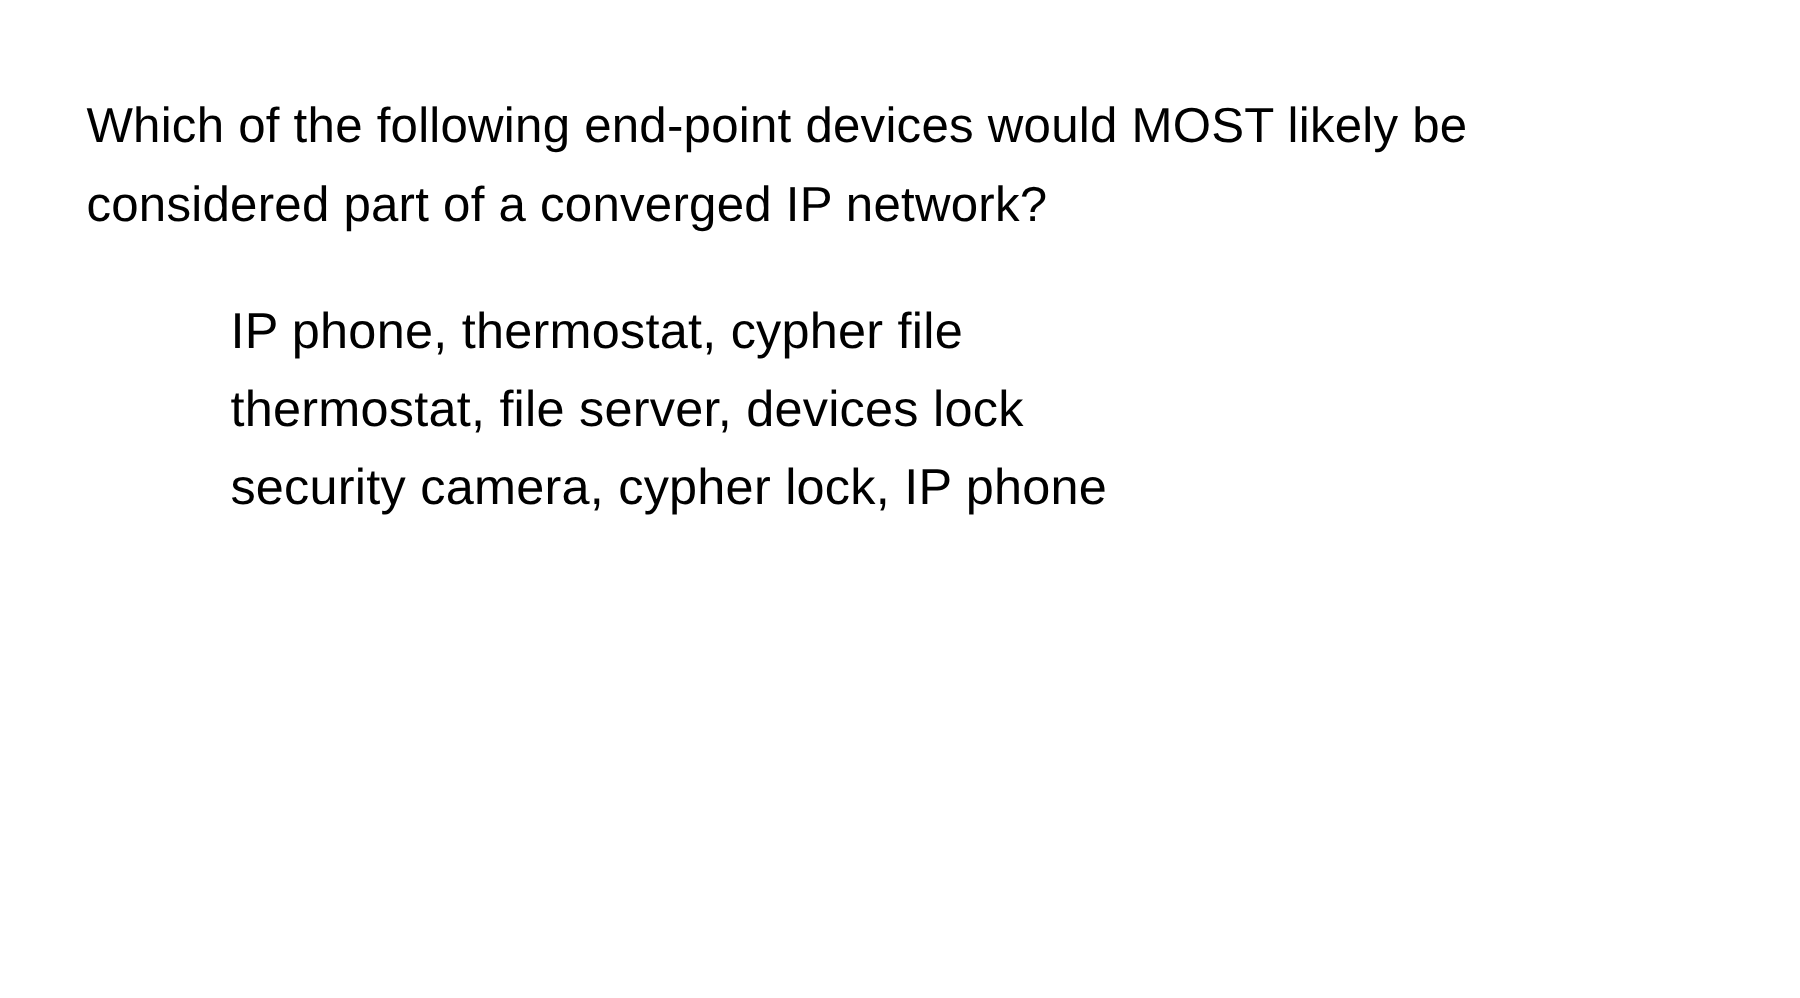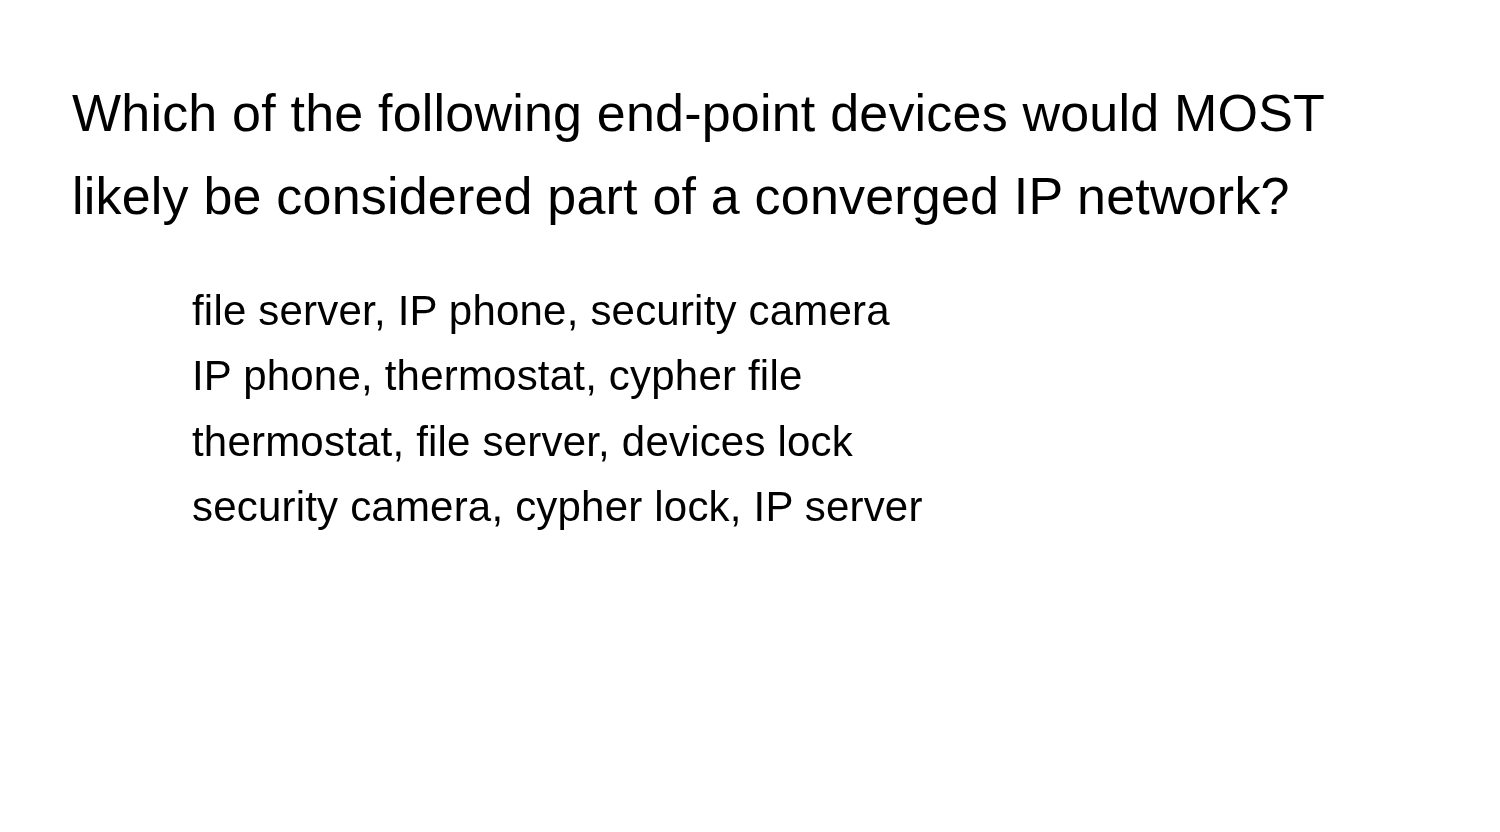--- a/index.html
+++ b/index.html
@@ -9,21 +9,21 @@
     }
     body {
       font-family: -apple-system, BlinkMacSystemFont, "Segoe UI", Helvetica, Arial, sans-serif;
       background: #ffffff;
       width: 1500px;
       height: 832px;
       padding: 72px 72px 0 72px;
       color: #000000;
     }
     .question-text {
-      font-size: 52px;
+      font-size: 41px;
       line-height: 1.6;
       font-weight: 400;
       letter-spacing: 0.2px;
       margin-bottom: 40px;
     }
     .options {
       padding-left: 120px;
     }
     .option {
       font-size: 42px;
@@ -31,17 +31,16 @@
       font-weight: 400;
       letter-spacing: 0.2px;
     }
   </style>
 </head>
 <body>
 
 <div class="question-text">Which of the following end-point devices would MOST likely be considered part of a converged IP network?</div>
 
 <div class="options">
-  <div class="option">file server, IP phone, security camera</div>
   <div class="option">IP phone, thermostat, cypher file</div>
   <div class="option">thermostat, file server, devices lock</div>
-  <div class="option">security camera, cypher lock, IP server</div>
+  <div class="option">security camera, cypher lock, IP phone</div>
 </div>
 
 </body></html>

